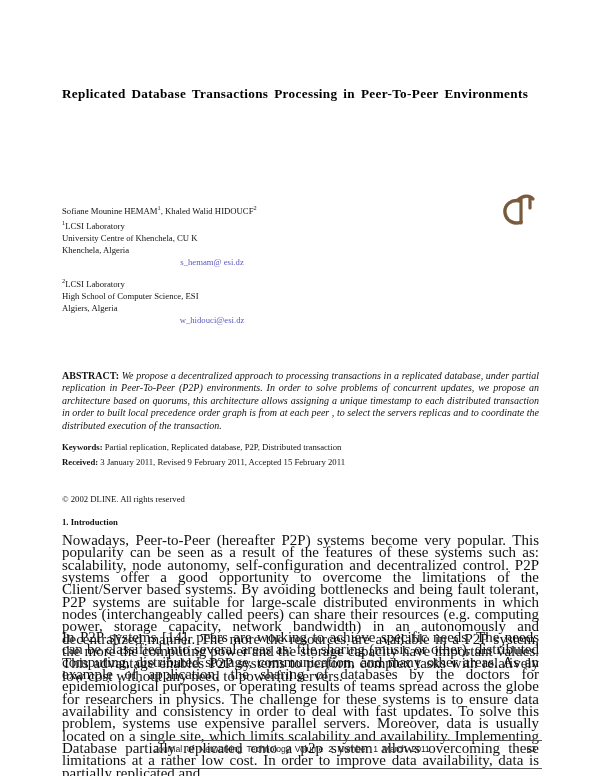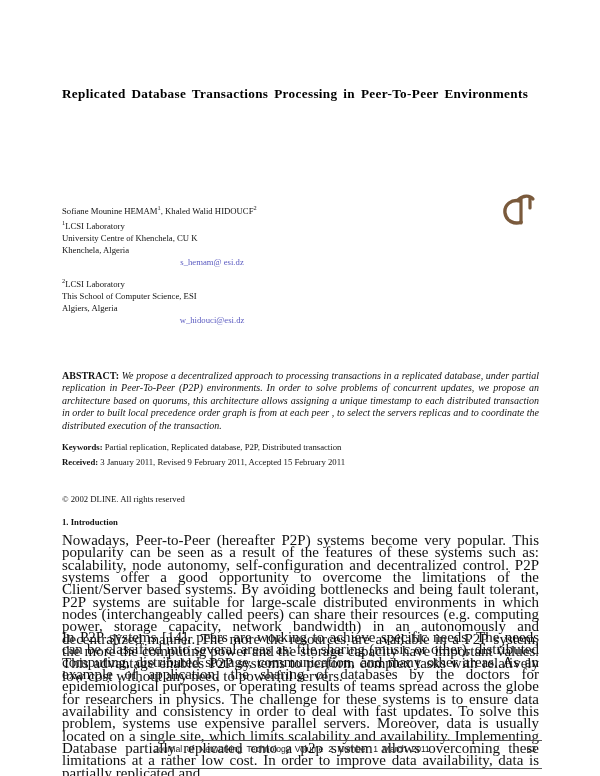--- a/index.html
+++ b/index.html
@@ -146,21 +146,21 @@
     <div class="ln"><span>Sofiane Mounine HEMAM</span><sup>1</sup><span>, Khaled Walid HIDOUCF</span><sup>2</sup></div>
 
     <div class="ln"><sup>1</sup><span>LCSI Laboratory</span></div>
     <div class="ln">University Centre of Khenchela, CU K</div>
     <div class="ln">Khenchela, Algeria</div>
     <div class="ln mail">s_hemam@ esi.dz</div>
 
     <div class="aff-gap"></div>
 
     <div class="ln"><sup>2</sup><span>LCSI Laboratory</span></div>
-    <div class="ln">This School of Computer Science, ESI</div>
+    <div class="ln">High School of Computer Science, ESI</div>
     <div class="ln">Algiers, Algeria</div>
     <div class="ln mail">w_hidouci@esi.dz</div>
   </div>
 
   <div class="abstract"><b>ABSTRACT:</b><span> We propose a decentralized approach to processing transactions in a replicated database, under partial replication in Peer-To-Peer (P2P) environments. In order to solve problems of concurrent updates, we propose an architecture based on quorums, this architecture allows assigning a unique timestamp to each distributed transaction in order to built local precedence order graph is from at each peer , to select the servers replicas and to coordinate the distributed execution of the transaction.</span></div>
 
   <div class="meta-line" id="kw"><b>Keywords:</b><span> Partial replication, Replicated database, P2P, Distributed transaction</span></div>
 
   <div class="meta-line" id="rec"><b>Received:</b><span> 3 January 2011, Revised 9 February 2011, Accepted 15 February 2011</span></div>
 

